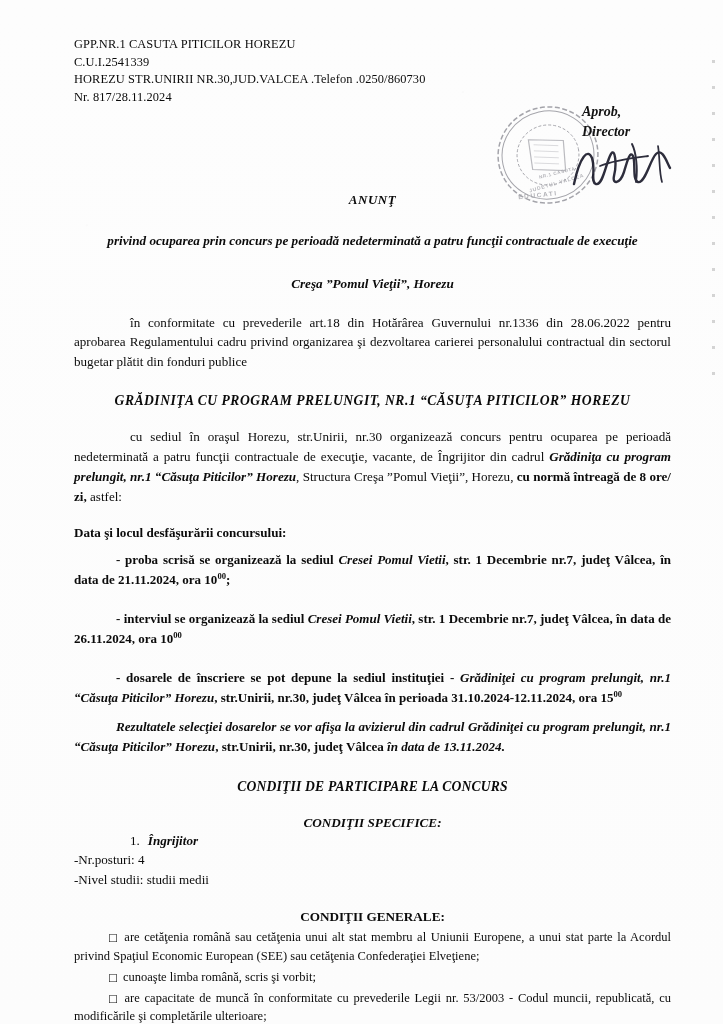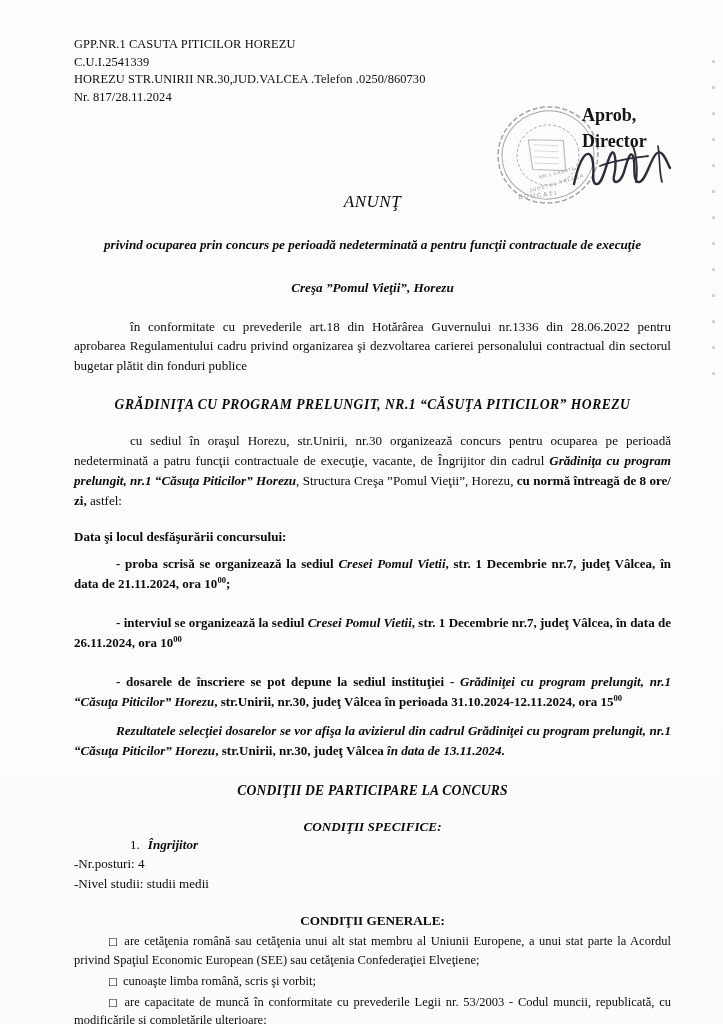--- a/index.html
+++ b/index.html
@@ -80,39 +80,40 @@
     top: 4px;
     left: 6px;
     width: 112px;
     height: 110px;
     opacity: 0.42;
   }
   #approval-text {
     position: absolute;
     top: 6px;
     left: 96px;
-    font-weight: bold;
-    font-size: 18px;
+    font-style: italic;
+    font-weight: bold;
+    font-size: 14px;
     line-height: 1.45;
     color: #141414;
   }
   #signature-mark {
     position: absolute;
     top: 38px;
     left: 84px;
     width: 110px;
     height: 62px;
     opacity: 0.88;
   }
 
   
   h1.doc-title {
-    font-size: 17px;
-    font-style: italic;
-    font-weight: normal;
+    font-size: 13px;
+    font-style: italic;
+    font-weight: bold;
     text-align: center;
     letter-spacing: 0.5px;
     margin: 86px 0 0 0;
   }
   .subtitle {
     font-size: 13.2px;
     font-style: italic;
     font-weight: bold;
     text-align: center;
     line-height: 1.62;
@@ -228,21 +229,21 @@
     <div class="letterhead">
       <div>GPP.NR.1 CASUTA PITICILOR HOREZU</div>
       <div>C.U.I.2541339</div>
       <div>HOREZU STR.UNIRII NR.30,JUD.VALCEA .Telefon .0250/860730</div>
       <div>Nr. 817/28.11.2024</div>
     </div>
 
     <h1 class="doc-title">ANUNŢ</h1>
 
     <div class="subtitle">
-      <span>privind ocuparea prin concurs pe perioadă nedeterminată a pentru funcţii contractuale de execuţie</span><br>
+      <span>privind ocuparea prin concurs pe perioadă nedeterminată a patru funcţii contractuale de execuţie</span><br>
       <br>
       <span>Creşa ”Pomul Vieţii”, Horezu</span>
     </div>
 
     <p class="body-par">în conformitate cu prevederile art.18 din Hotărârea Guvernului nr.1336 din 28.06.2022 pentru aprobarea Regulamentului cadru privind organizarea şi dezvoltarea carierei personalului contractual din sectorul bugetar plătit din fonduri publice</p>
 
     <div class="center-head plain-caps">GRĂDINIŢA CU PROGRAM PRELUNGIT, NR.1 “CĂSUŢA PITICILOR” HOREZU</div>
 
     <p class="body-par"><span>cu sediul în oraşul Horezu, str.Unirii, nr.30 organizează concurs pentru ocuparea pe perioadă nedeterminată a patru funcţii contractuale de execuţie, vacante, de Îngrijitor din cadrul </span><span class="bi">Grădiniţa cu program prelungit, nr.1 “Căsuţa Piticilor” Horezu</span><span>, Structura Creşa ”Pomul Vieţii”, Horezu, </span><b class="bd">cu normă întreagă de 8 ore/ zi,</b><span> astfel:</span></p>
 

